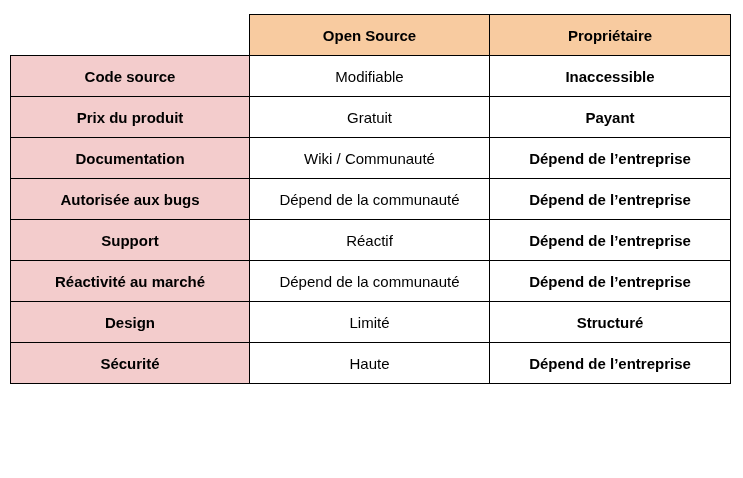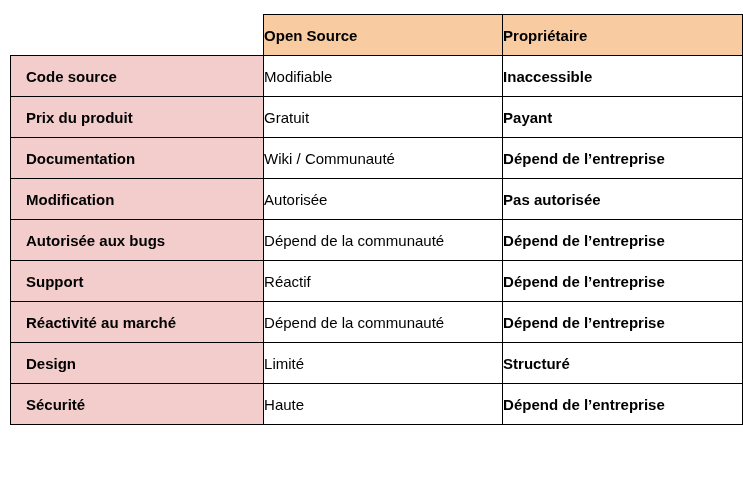--- a/index.html
+++ b/index.html
@@ -1,19 +1,19 @@
 <!DOCTYPE html>
 <html><head>
 <meta charset="utf-8">
 <style>
   html, body { margin:0; padding:0; background:#ffffff; }
   body { width:743px; height:478px; position:relative; font-family:"Liberation Sans", sans-serif; color:#000; }
   table { position:absolute; left:10px; top:14px; border-collapse:collapse; table-layout:fixed; }
-  td { border:1px solid #000; height:40px; padding:0; vertical-align:middle; font-size:15px; }
-  td.c1 { width:238px;padding-left:15px; }
+  td { border:1px solid #000; height:40px; padding:0; text-align:center; vertical-align:middle; font-size:15px; }
+  td.c1 { width:238px; }
   td.c2 { width:239px; }
   td.c3 { width:240px;font-weight:bold; }
   td.empty { border:none; border-bottom:1px solid #000; background:#fff; }
   td.head { background:#f8cba0; font-weight:bold; }
   td.rowhead { background:#f3cccc; font-weight:bold; }
   td.val { background:#ffffff;margin-left:48px; }
 </style>
 </head>
 <body>
 
@@ -33,25 +33,20 @@
       <td class="c1 rowhead">Prix du produit</td>
       <td class="c2 val">Gratuit</td>
       <td class="c3 val">Payant</td>
     </tr>
     <tr>
       <td class="c1 rowhead">Documentation</td>
       <td class="c2 val">Wiki / Communauté</td>
       <td class="c3 val">Dépend de l’entreprise</td>
     </tr>
     <tr>
-      <td class="c1 rowhead">Modification</td>
-      <td class="c2 val">Autorisée</td>
-      <td class="c3 val">Pas autorisée</td>
-    </tr>
-    <tr>
       <td class="c1 rowhead">Autorisée aux bugs</td>
       <td class="c2 val">Dépend de la communauté</td>
       <td class="c3 val">Dépend de l’entreprise</td>
     </tr>
     <tr>
       <td class="c1 rowhead">Support</td>
       <td class="c2 val">Réactif</td>
       <td class="c3 val">Dépend de l’entreprise</td>
     </tr>
     <tr>

